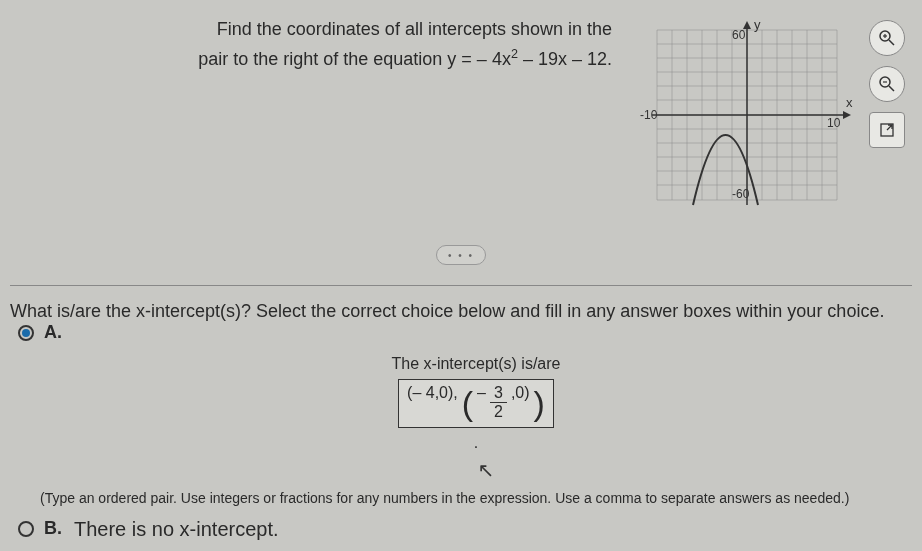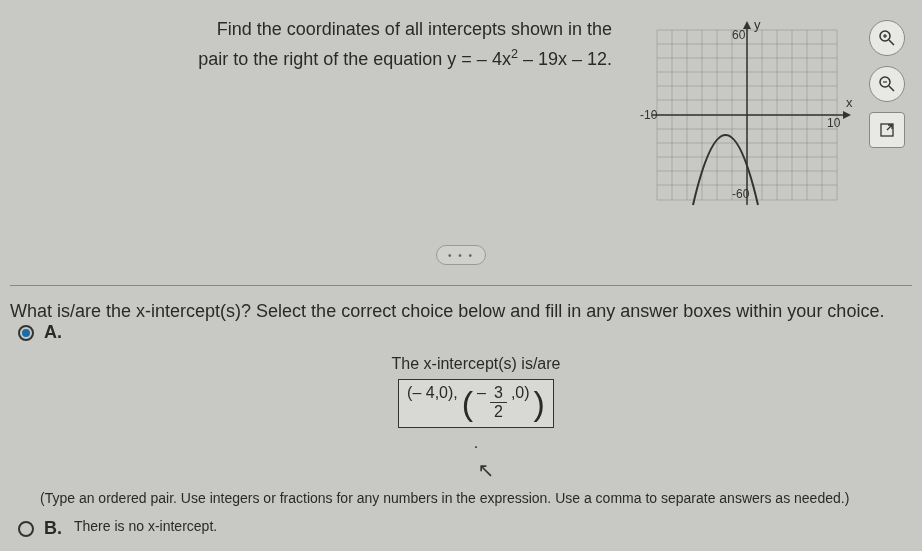--- a/index.html
+++ b/index.html
@@ -67,21 +67,21 @@
     .choice-row { display: flex; align-items: flex-start; margin-bottom: 12px; padding-left: 8px; }
     .radio {
       width: 16px; height: 16px; border: 2px solid #333; border-radius: 50%;
       margin-right: 10px; margin-top: 3px; flex-shrink: 0; position: relative;
     }
     .radio.selected::after {
       content: ''; position: absolute; top: 2px; left: 2px; width: 8px; height: 8px;
       background: #1a6baa; border-radius: 50%;
     }
     .choice-label { font-weight: bold; font-size: 18px; margin-right: 10px; min-width:20px;}
-    .choice-body { flex: 1; font-size: 14px; }
+    .choice-body { flex: 1; font-size: 20px; }
     .answer-line { display: flex; align-items: center; flex-wrap: wrap; gap: 6px; margin-bottom: 8px; margin-left:30px;flex-direction:column;}
     .answer-box {
       border: 1px solid #333;
       padding: 4px 8px;
       background: #d8d8d4;
       display: inline-flex;
       align-items: flex-start;
       gap: 4px;
       min-height: 44px;
     }

